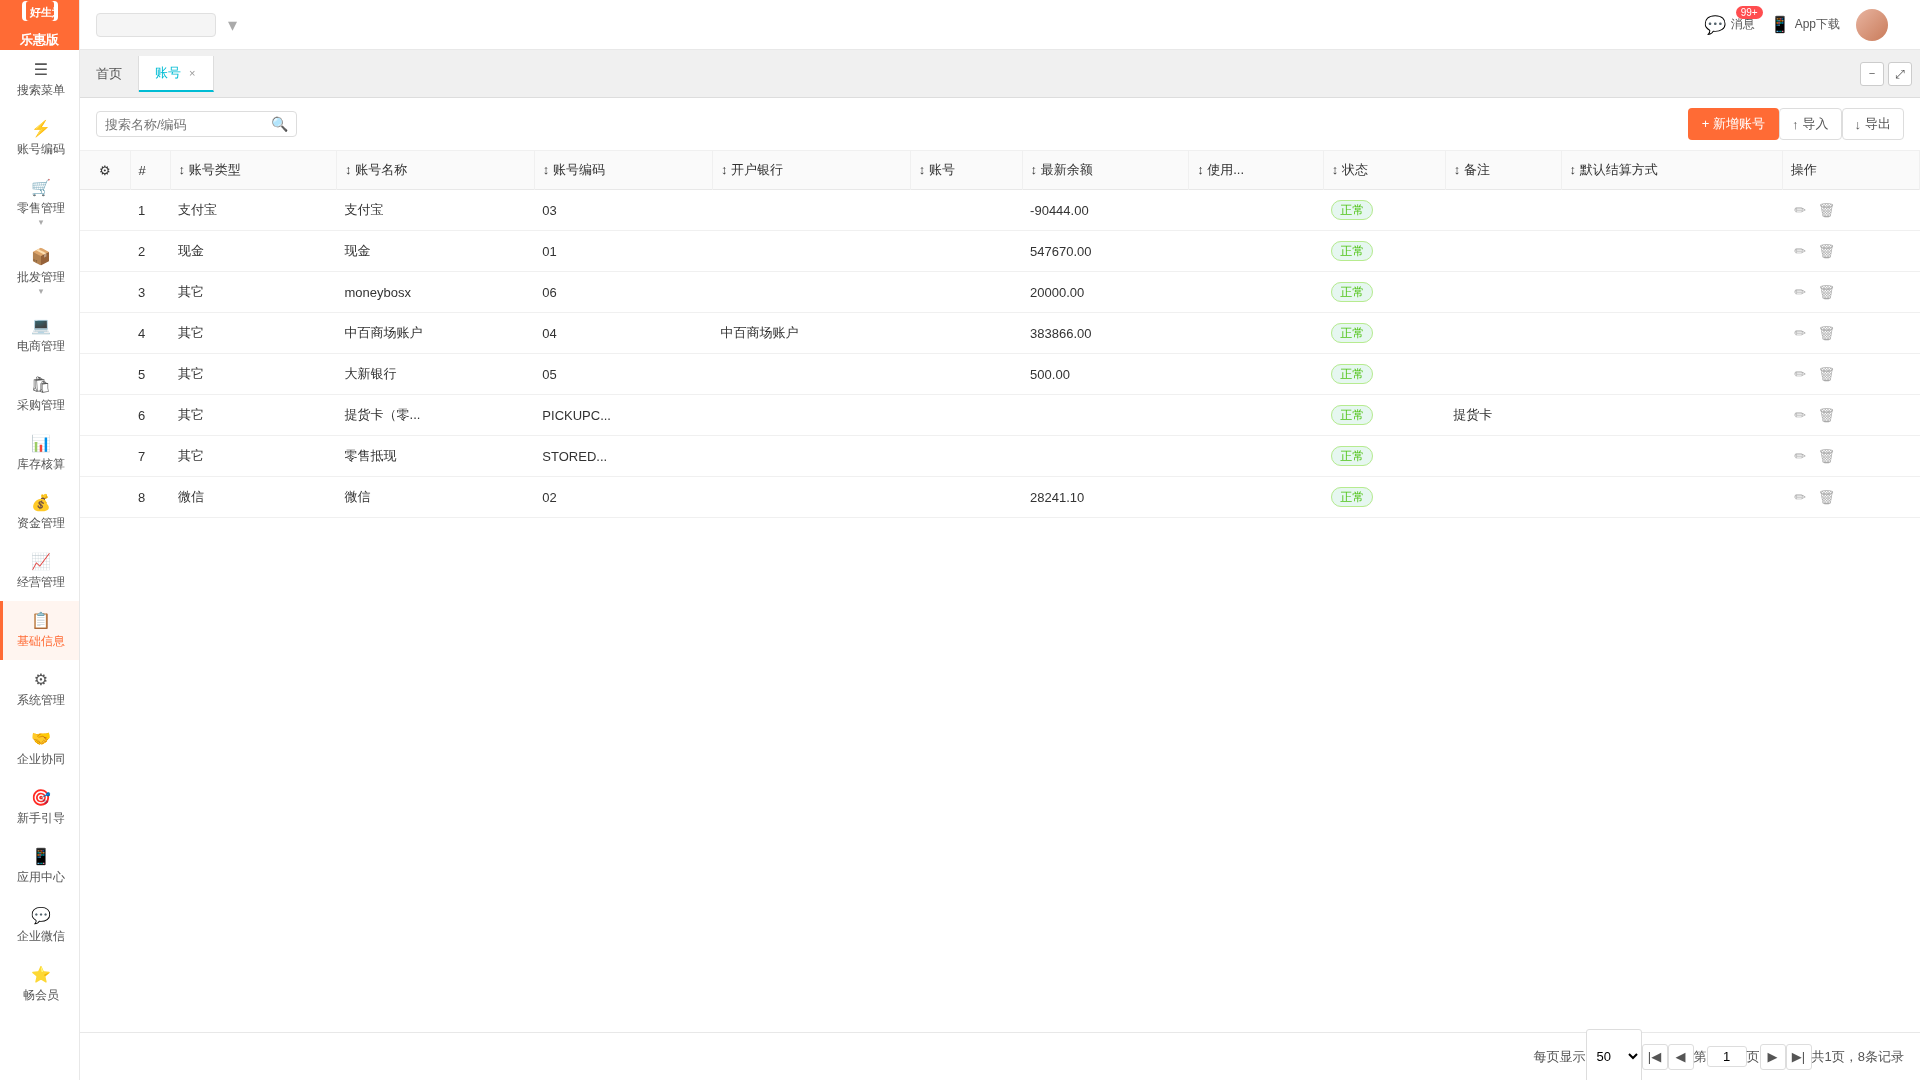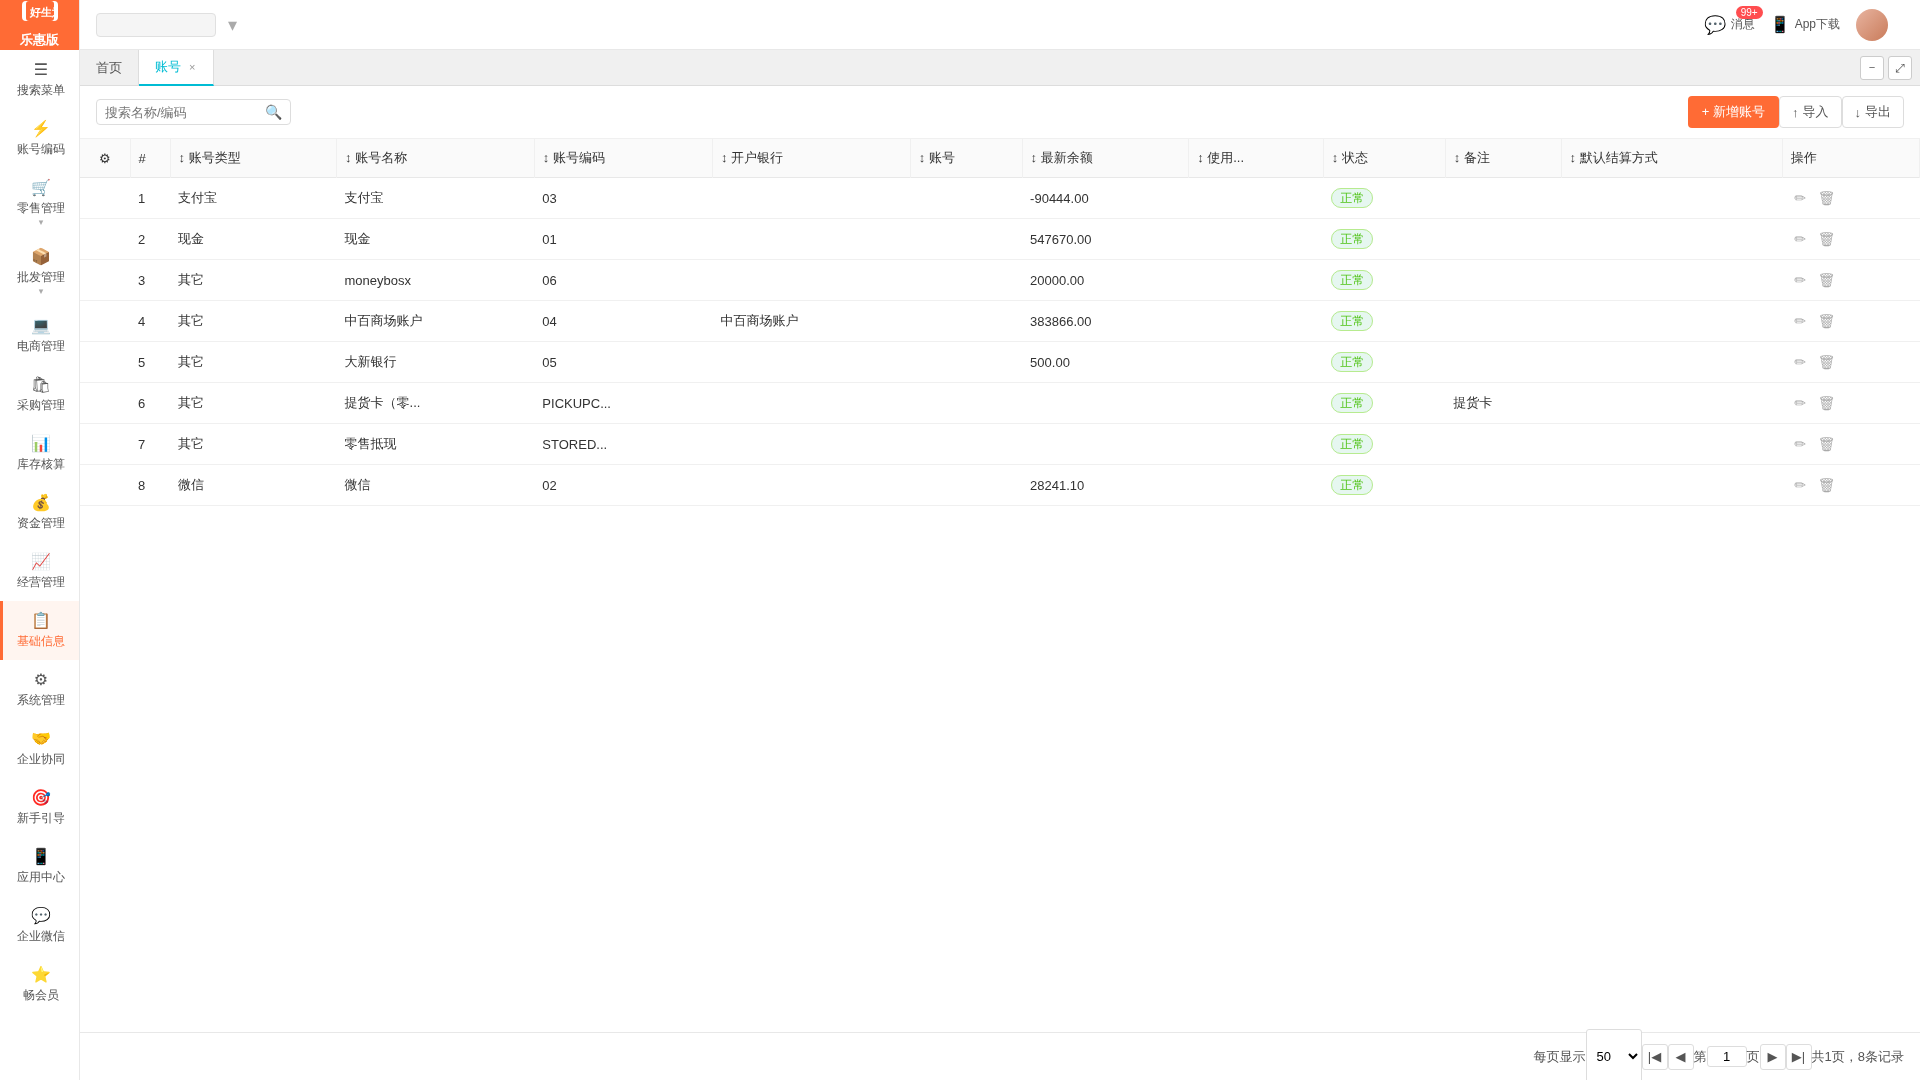--- a/index.html
+++ b/index.html
@@ -135,21 +135,21 @@
       background: #ccc;
       overflow: hidden;
     }
 
     
     .tab-bar {
       background: #f0f0f0;
       display: flex;
       align-items: center;
       border-bottom: 1px solid #ddd;
-      height: 36px;
+      height: 48px;
       text-align: right;
     }
     .tab-item {
       padding: 0 16px;
       height: 36px;
       display: flex;
       align-items: center;
       cursor: pointer;
       font-size: 13px;
       color: #555;
@@ -206,20 +206,21 @@
       align-items: center;
       gap: 10px;
       border-bottom: 1px solid #f0f0f0;
     }
     .search-box {
       display: flex;
       align-items: center;
       border: 1px solid #ddd;
       border-radius: 4px;
       padding: 4px 8px;
+      gap: 6px;
       background: #fff;
     }
     .search-box input {
       border: none;
       outline: none;
       font-size: 13px;
       width: 160px;
       color: #555;
     }
     .search-icon { color: #aaa; font-size: 14px; }

